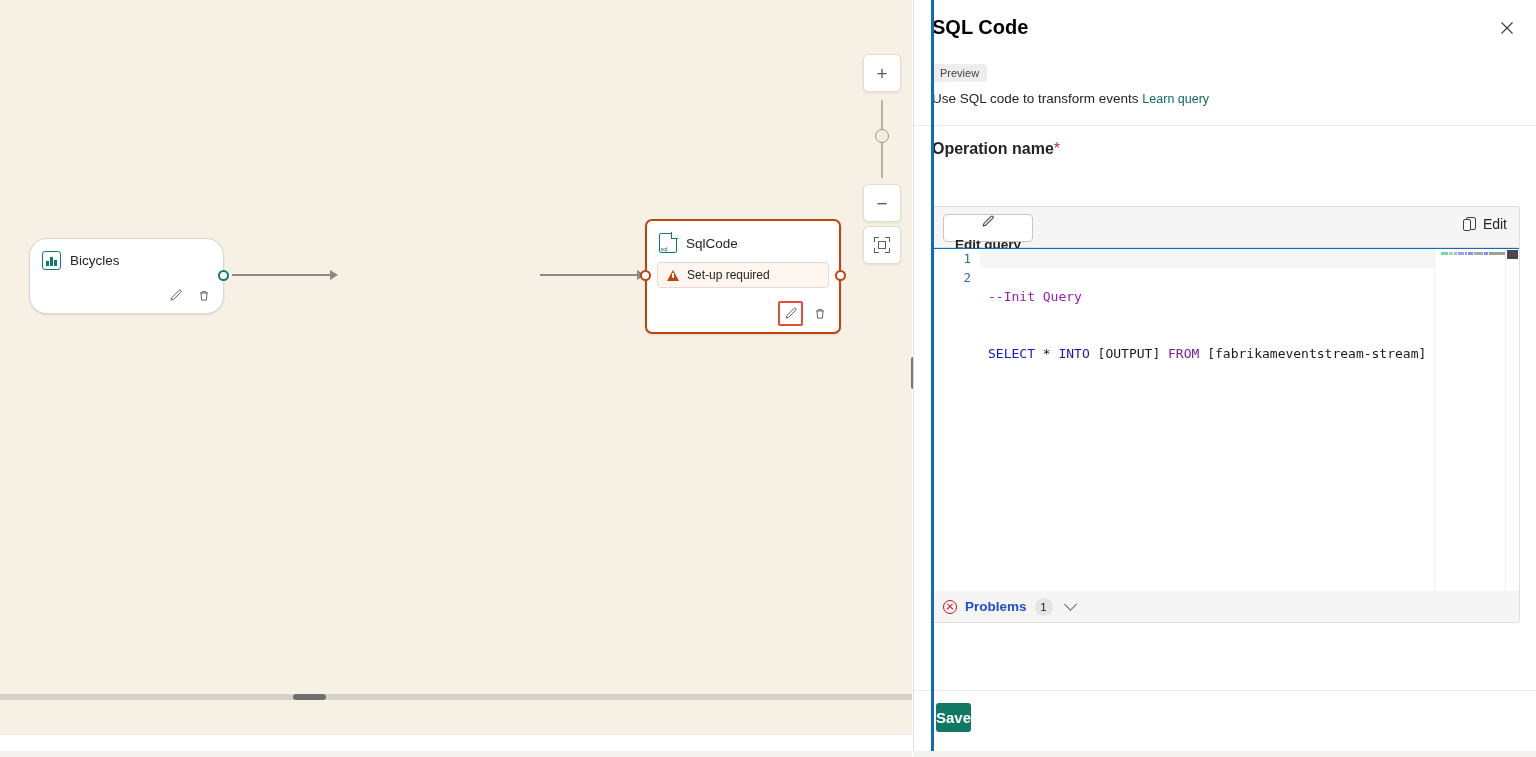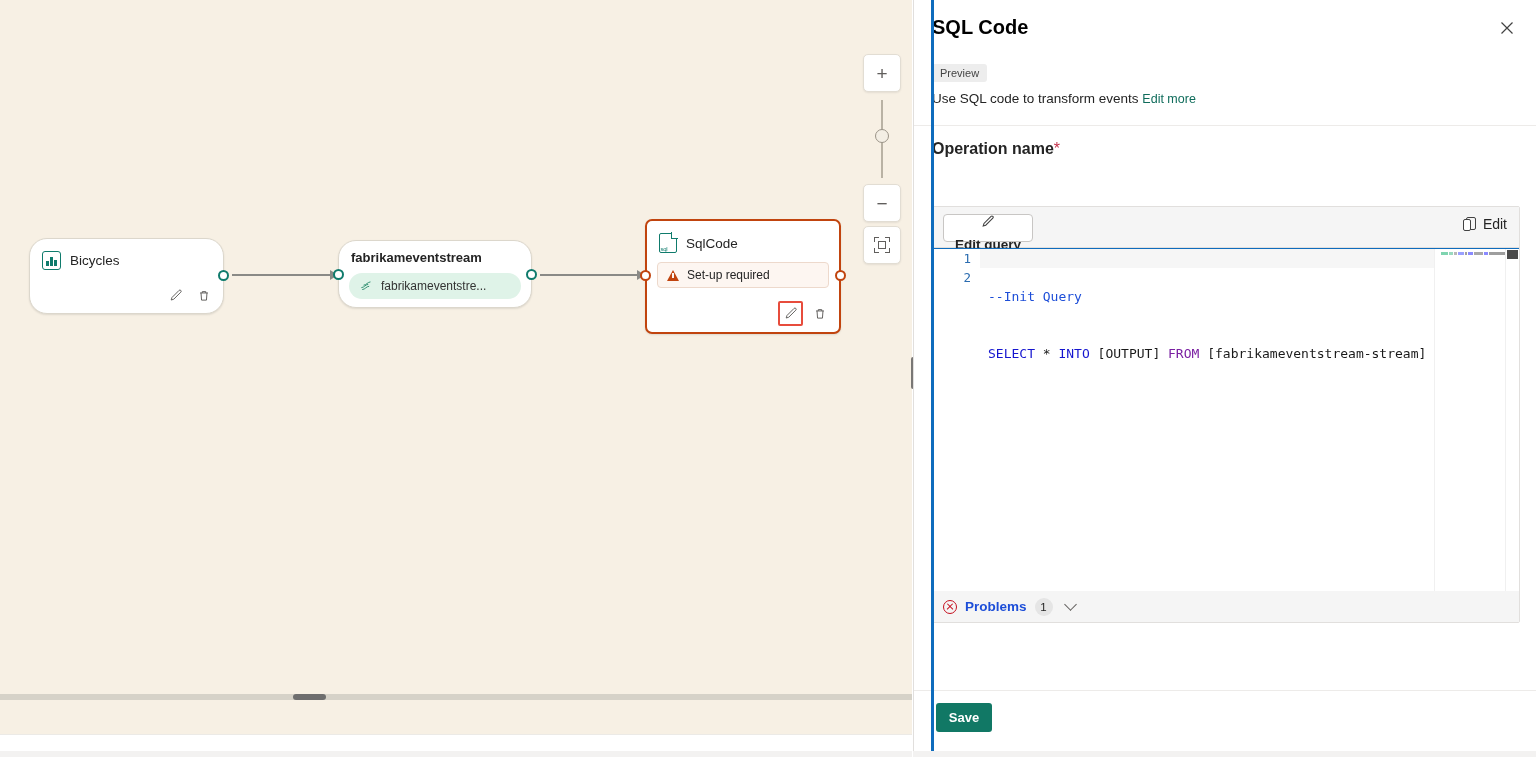--- a/index.html
+++ b/index.html
@@ -366,21 +366,21 @@
     line-height: 19px;
     color: #2b6cb0;
   }
   #code-lines {
     position: absolute; left: 56px; top: 0;
     font-family: "DejaVu Sans Mono", monospace;
     font-size: 13px;
     line-height: 19px;
     white-space: pre;
   }
-  .tok-comment { color: #1d4ed8; }
+  .tok-comment { color: #a21caf; }
   .tok-kw { color: #1515cf; }
   .tok-kw2 { color: #7a1fa2; }
   .tok-op { color: #1a1a1a; }
   .tok-id { color: #1a1a1a; }
   #code-line1-hl {
     position: absolute; left: 48px; top: 0;
     width: 539px; height: 19px;
     background: #f6f6f6;
   }
   #minimap {
@@ -443,23 +443,23 @@
 
   
   #panel-footer-rule {
     position: absolute; left: 0; top: 690px; width: 623px; height: 1px;
     background: #edebe9;
   }
   #save-btn {
     position: absolute; left: 936px; top: 703px;
     background: #117865; color: #fff;
     border: none; border-radius: 3px;
-    width: 56px; height: 29px;
+    width: 35px; height: 29px;
     font-family: "Liberation Sans", sans-serif;
-    font-size: 13px; font-weight: bold;
+    font-size: 15px; font-weight: bold;
     cursor: pointer;
     text-align: center;
   }
   #panel-bottom-strip {
     position: absolute; left: 913px; top: 751px; width: 623px; height: 6px;
     background: #f3f2f1;
   }
 </style>
 </head>
 <body>
@@ -492,35 +492,20 @@
           </span>
           <span class="act-btn">
             <svg width="14" height="14" viewBox="0 0 16 16">
               <path d="M3.5 4.5h9M6 4.5V3h4v1.5M4.6 4.5l.6 8.2h5.6l.6-8.2" fill="none" stroke="#605e5c" stroke-width="1.1"></path>
             </svg>
           </span>
         </div>
         <div class="port" style="right:-6px; top:31px;"></div>
       </div>
 
-      <div class="node" id="node-eventstream">
-        <div class="node-title-row" style="padding-top:9px;">
-          <span class="node-title">fabrikameventstream</span>
-        </div>
-        <div class="es-pill">
-          <span class="stream-ico">
-            <svg width="14" height="14" viewBox="0 0 16 16">
-              <path d="M2 11c3-0.2 4-3.5 7-3.7M3 13.2c3-0.2 4-3.5 7-3.7M4.5 8.2c3-.2 4-3.5 7-3.7" fill="none" stroke="#2f8f6f" stroke-width="1.1" stroke-linecap="round"></path>
-            </svg>
-          </span>
-          <span>fabrikameventstre...</span>
-        </div>
-        <div class="port" style="left:-6px; top:28px;"></div>
-        <div class="port" style="right:-6px; top:28px;"></div>
-      </div>
 
       <div class="node" id="node-sqlcode">
         <div class="node-title-row">
           <span class="sql-ico">
             <span class="page"></span>
               <span class="fold"></span>
               <span class="lbl">sql</span>
           </span>
           <span class="node-title">SqlCode</span>
         </div>
@@ -592,21 +577,21 @@
       <div id="panel-close">
         <svg width="14" height="14" viewBox="0 0 14 14">
           <path d="M1.5 1.5 L12.5 12.5 M12.5 1.5 L1.5 12.5" stroke="#424242" stroke-width="1.2" fill="none"></path>
         </svg>
       </div>
     </div>
 
     <div id="preview-badge">Preview</div>
     <div id="subtitle">
       <span>Use SQL code to transform events</span>
-      <a href="#">Edit more</a>
+      <a href="#">Learn query</a>
     </div>
     <div id="header-rule"></div>
 
     <div id="op-label">
       <span>Operation name</span><span class="req">*</span>
     </div>
 
     <div id="editor-box">
 
       <div id="editor-toolbar">

